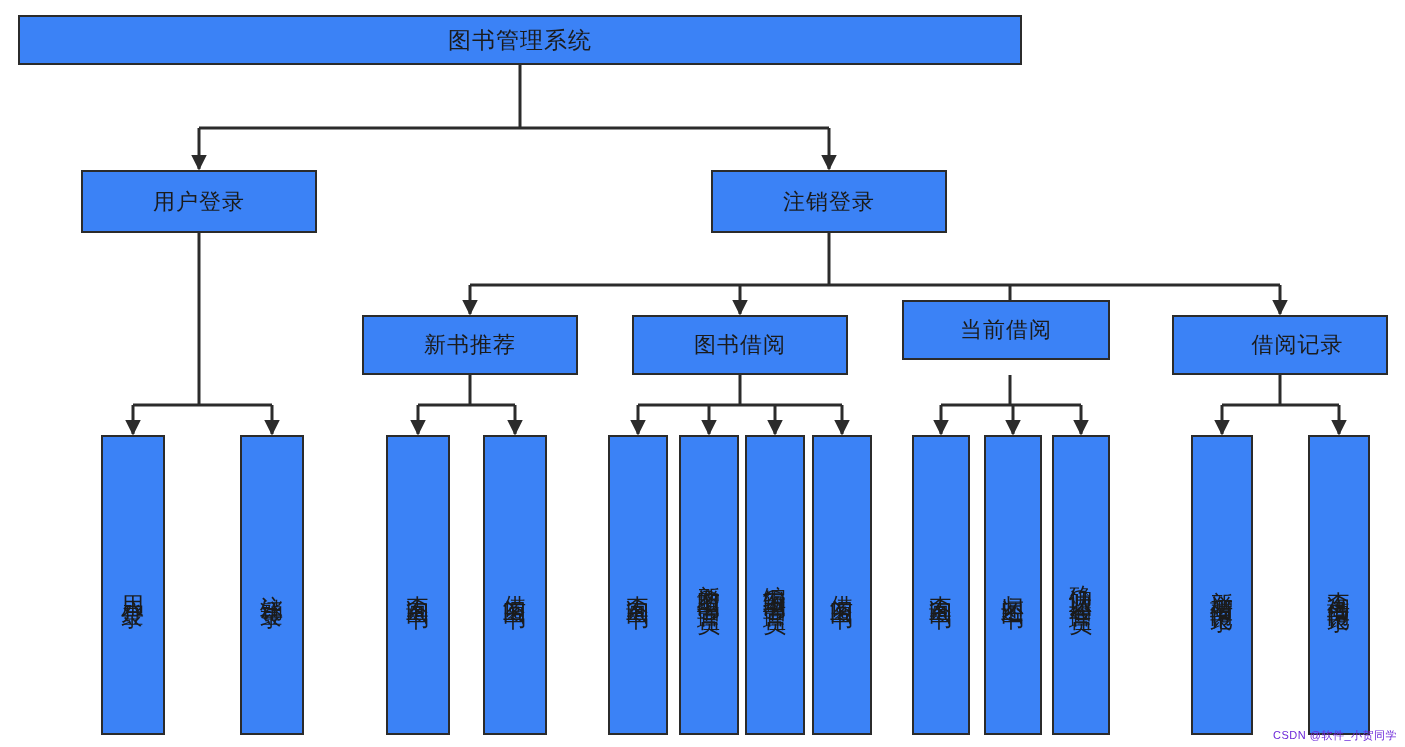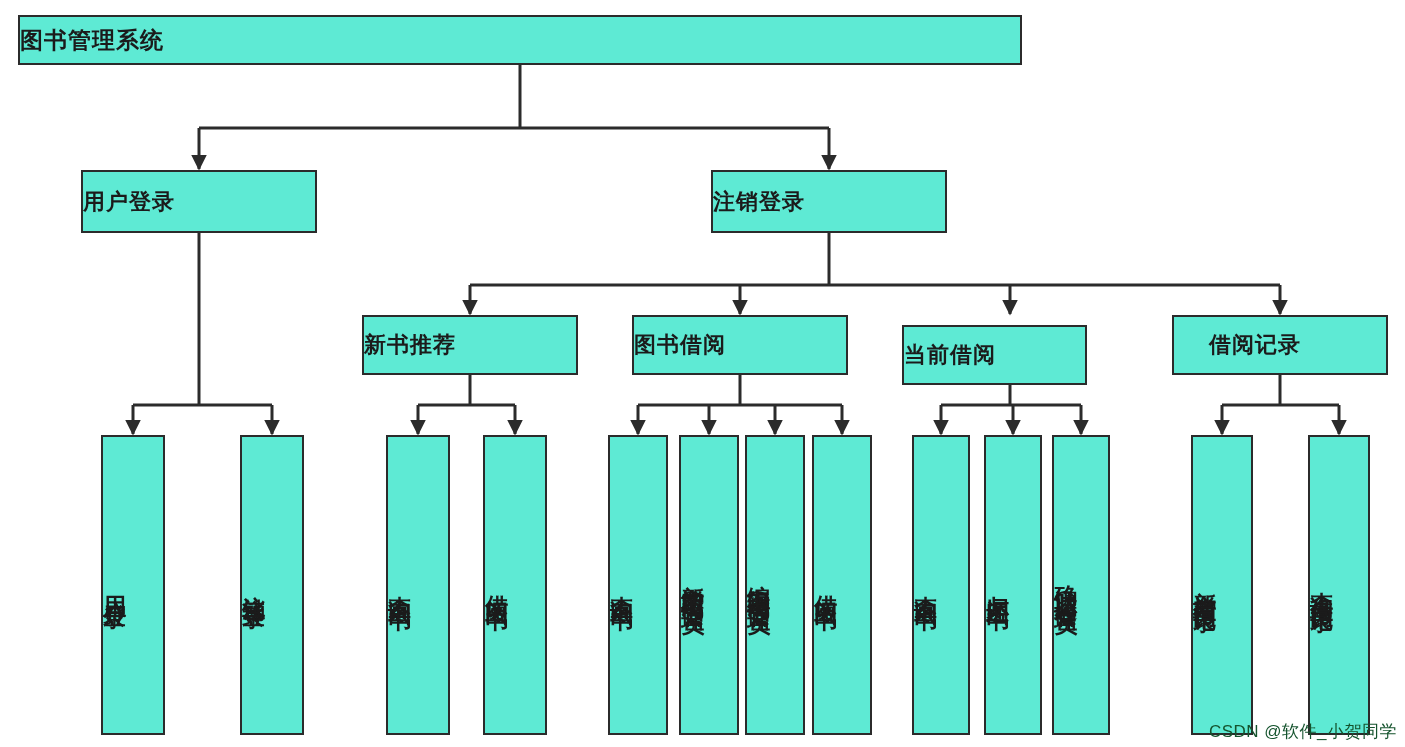--- a/index.html
+++ b/index.html
@@ -1,31 +1,31 @@
 <!DOCTYPE html>
 <html><head>
 <meta charset="utf-8">
 <style>
   html,body{margin:0;padding:0;background:#ffffff;}
   body{width:1405px;height:747px;overflow:hidden;
        font-family:"Liberation Sans","DejaVu Sans",sans-serif;}
   #diagram-root{position:relative;width:1405px;height:747px;background:#fff;}
   svg#tree-svg{position:absolute;left:0;top:0;width:1405px;height:747px;}
-  .node-box{position:absolute;box-sizing:border-box;background:#5eead4;
+  .node-box{position:absolute;box-sizing:border-box;background:#3b82f6;
             border:2.5px solid #2b2b2b;display:flex;align-items:center;
-            justify-content:flex-start;font-weight:bold;}
+            justify-content:center;}
   .node-label{color:#1b1b1b;font-size:22px;line-height:1.25;letter-spacing:1px;
               white-space:nowrap;text-align:center;}
   .root-box .node-label{font-size:23px;}
   .leaf-box{border-width:2.5px;}
   .leaf-box .node-label{writing-mode:vertical-rl;text-orientation:upright;
               font-size:23px;letter-spacing:4px;white-space:normal;
               line-height:1.05;max-height:282px;}
-  .watermark{position:absolute;right:8px;bottom:4px;color:#14532d;
-             font-size:17px;letter-spacing:0.5px;white-space:nowrap;
+  .watermark{position:absolute;right:8px;bottom:4px;color:#6d28d9;
+             font-size:11px;letter-spacing:0.5px;white-space:nowrap;
              pointer-events:none;}
 </style>
 </head>
 <body>
 
 <div id="diagram-root">
 
   <svg id="tree-svg" viewBox="0 0 1405 747" preserveAspectRatio="none" aria-hidden="true">
     <defs>
       <marker id="arrowhead" viewBox="0 0 10 10" refX="9" refY="5" markerWidth="5.2" markerHeight="5.2" orient="auto-start-reverse">
@@ -79,21 +79,21 @@
   <div class="node-box" style="left: 711px; top: 170px; width: 236px; height: 63px;">
     <span class="node-label">注销登录</span>
   </div>
 
   <div class="node-box" style="left: 632px; top: 315px; width: 216px; height: 60px;">
     <span class="node-label">图书借阅</span>
   </div>
   <div class="node-box" style="left: 362px; top: 315px; width: 216px; height: 60px;">
     <span class="node-label">新书推荐</span>
   </div>
-  <div class="node-box" style="left: 902px; top: 325px; width: 185px; height: 60px;">
+  <div class="node-box" style="left: 902px; top: 300px; width: 208px; height: 60px;">
     <span class="node-label">当前借阅</span>
   </div>
   <div class="node-box" style="left: 1172px; top: 315px; width: 216px; height: 60px; padding-left: 35px;">
     <span class="node-label">借阅记录</span>
   </div>
 
   <div class="node-box leaf-box" style="left: 101px; top: 435px; width: 64px; height: 300px;">
     <span class="node-label">用户登录</span>
   </div>
   <div class="node-box leaf-box" style="left: 240px; top: 435px; width: 64px; height: 300px;">

